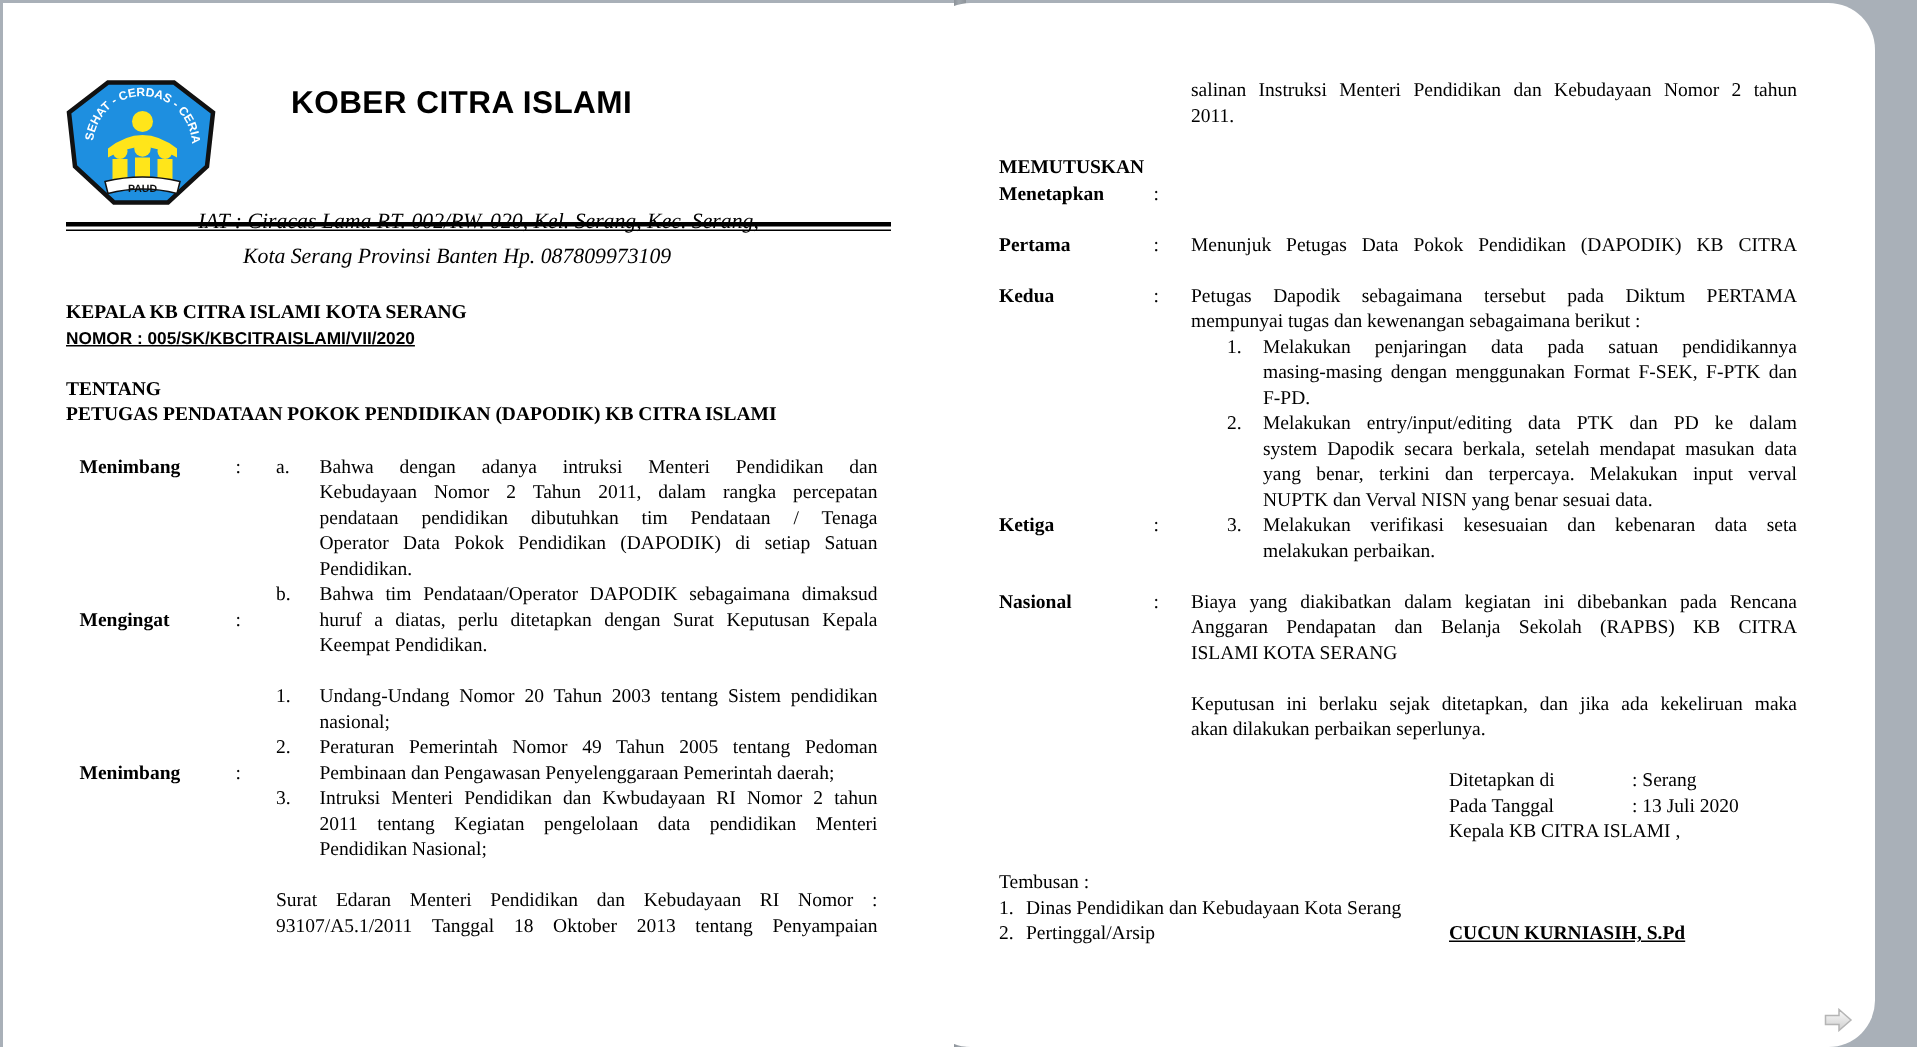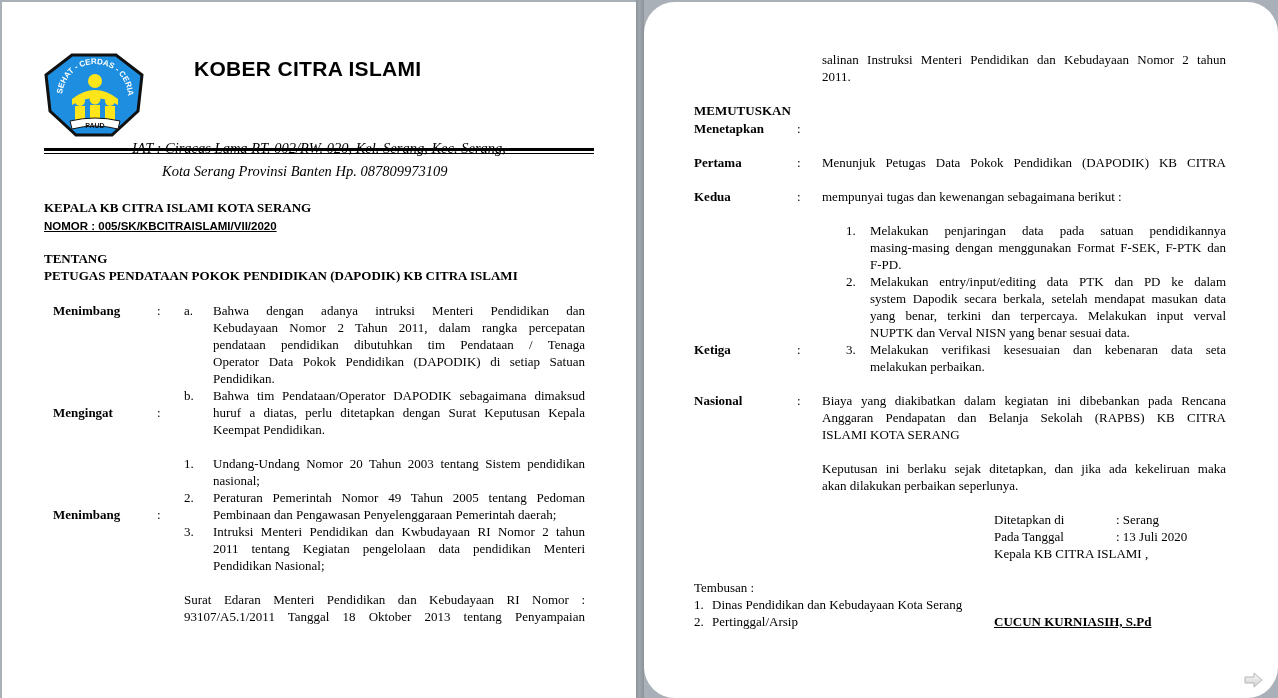--- a/index.html
+++ b/index.html
@@ -6,21 +6,21 @@
   body {
     width:1278px; height:698px; overflow:hidden; position:relative;
     background:#a9b0b8;
     font-family:"Liberation Serif", serif;
     color:#000;
   }
   .page {
     position:absolute; top:2px; background:#fff; height:696px; overflow:hidden;
   }
   #page-left { left:2px; width:634px; }
-  #page-right { left:644px; width:634px;border-radius:31px; }
+  #page-right { left:616px; width:634px;border-radius:31px; }
   .gutter {
     position:absolute; left:636px; top:0; width:8px; height:698px;
     background:linear-gradient(to right,#8d9399,#9fa6ad 40%,#8d9399);
   }
   .abs { position:absolute; white-space:nowrap; }
   .t { font-size:13px; line-height:17px; }
   .b { font-weight:bold; }
   .just { text-align:justify; white-space:normal; }
   .just-last { text-align-last:justify; }
   .center { text-align:left; }
@@ -129,20 +129,21 @@
 
   <div class="abs t b" style="left:50px;top:152px">Pertama</div>
   <div class="abs t" style="left:153px;top:152px">:</div>
   <div class="abs t" style="left:178px;top:152px;width:404px">
     <div class="just just-last">Menunjuk Petugas Data Pokok Pendidikan (DAPODIK) KB CITRA</div>
   </div>
 
   <div class="abs t b" style="left:50px;top:186px">Kedua</div>
   <div class="abs t" style="left:153px;top:186px">:</div>
   <div class="abs t" style="left:178px;top:186px;width:404px">
+    <div class="just just-last">Petugas Dapodik sebagaimana tersebut pada Diktum PERTAMA</div>
     <div>mempunyai tugas dan kewenangan sebagaimana berikut :</div>
   </div>
   <div class="abs t" style="left:202px;top:220px">1.</div>
   <div class="abs t" style="left:226px;top:220px;width:356px">
     <div class="just just-last">Melakukan penjaringan data pada satuan pendidikannya</div>
     <div class="just just-last">masing-masing dengan menggunakan Format F-SEK, F-PTK dan</div>
     <div>F-PD.</div>
   </div>
   <div class="abs t" style="left:202px;top:271px">2.</div>
   <div class="abs t" style="left:226px;top:271px;width:356px">

